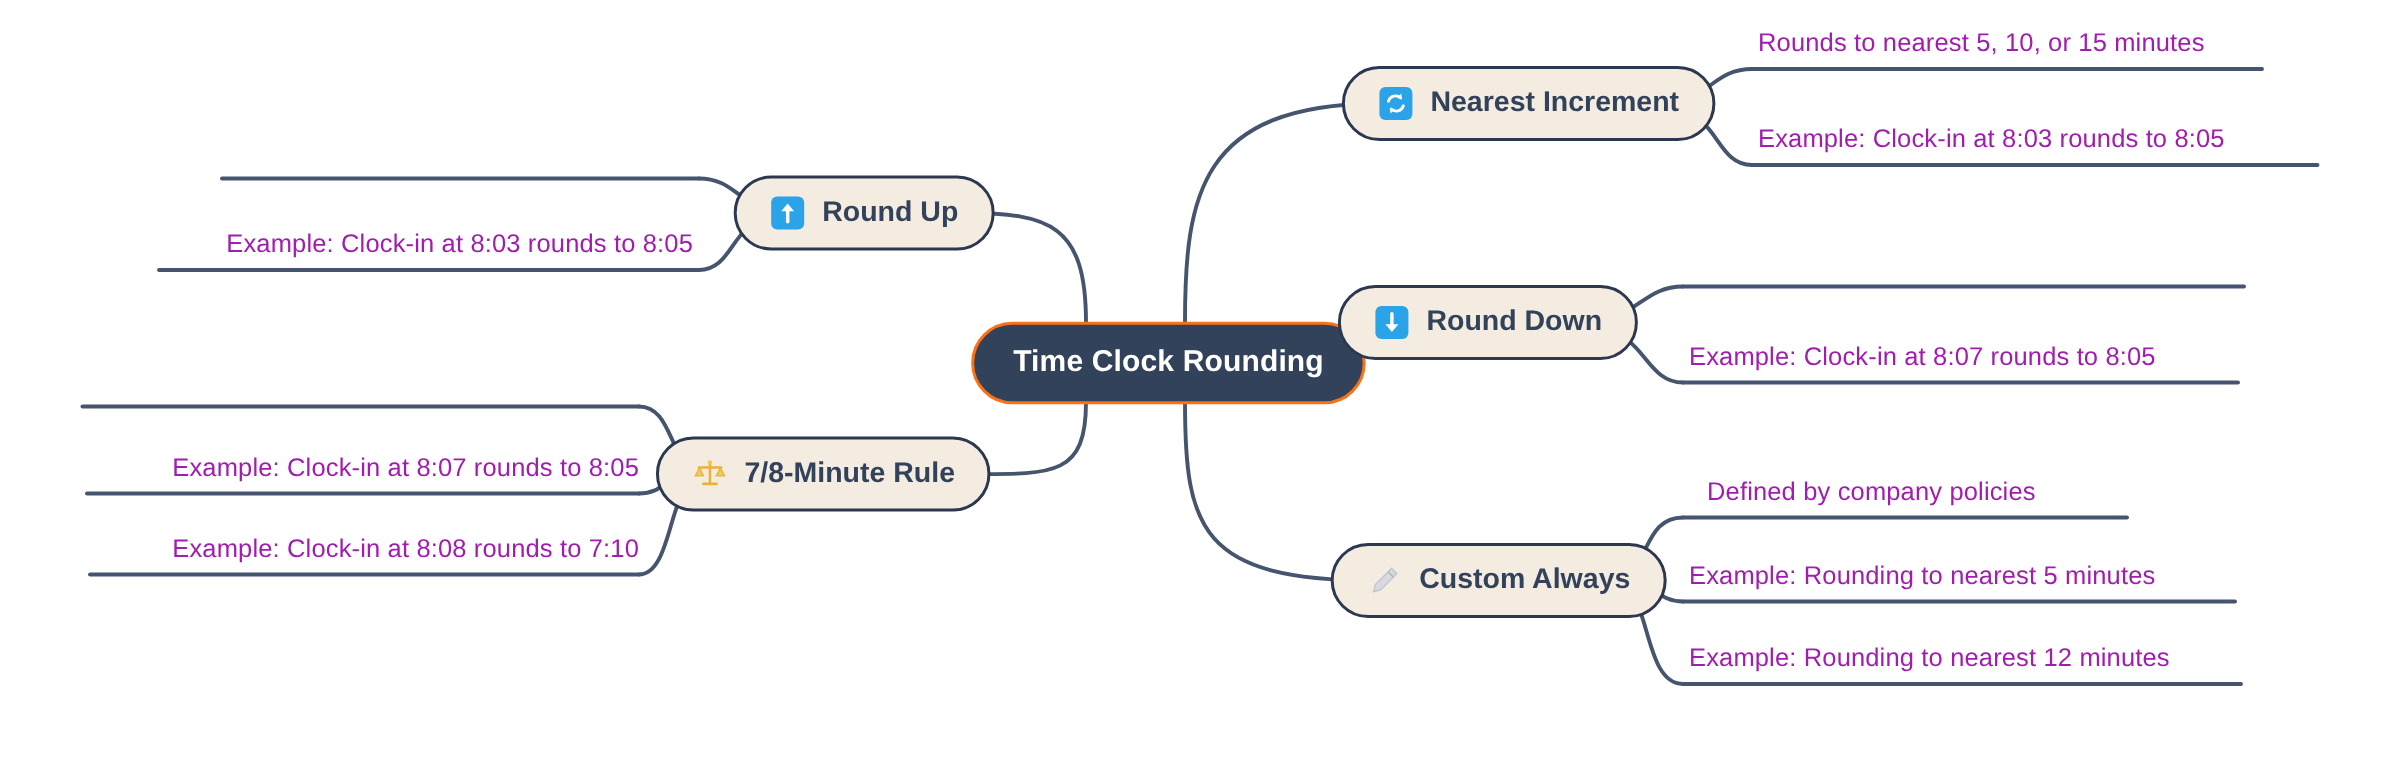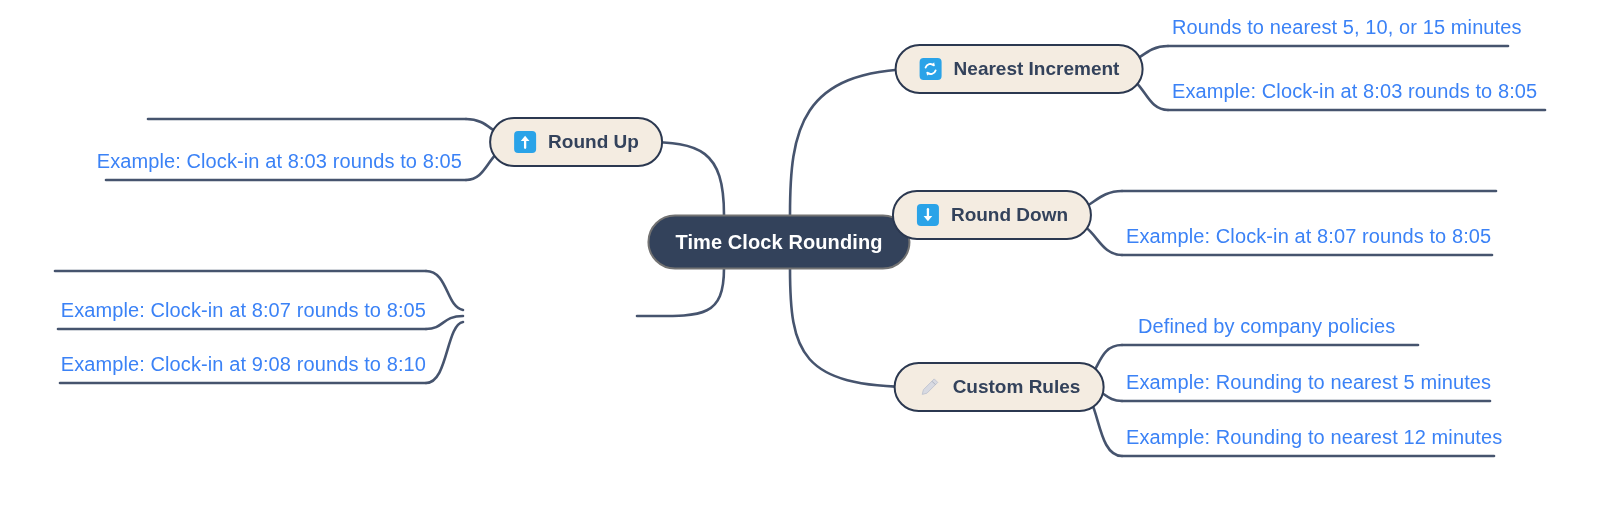--- a/index.html
+++ b/index.html
@@ -20,43 +20,43 @@
   }
   .node {
     position:absolute;
     display:flex; align-items:center; gap:11px;
     border-radius:999px;
     white-space:nowrap;
     transform:translate(-50%,-50%);
   }
   .node-root {
     background:#33425b;
-    border:2px solid #737373;
+    border:2px solid #f97316;
     color:#ffffff;
     font-size:20px; font-weight:700;
     padding:14px 26px;
     letter-spacing:.1px;
   }
   .node-branch {
     background:#f4ece1;
     border:2px solid #2b3850;
     color:#33425b;
     font-size:19px; font-weight:700;
     padding:11px 22px;
   }
   .ico {
     width:24px; height:24px;
     flex:0 0 24px;
     display:block;
   }
   .leaf {
     position:absolute;
     transform:translateY(-100%);
-    color:#3b82f6;
-    font-size:20px;
+    color:#a21caf;
+    font-size:17px;
     font-weight:400;
     white-space:nowrap;
     padding-bottom:7px;
     letter-spacing:.1px;
   }
   .leaf-r { text-align:left; }
   .leaf-l { text-align:right; }
 </style>
 </head>
 <body>
@@ -132,32 +132,43 @@
     </svg>
     <span>Round Down</span>
   </div>
   <div class="leaf leaf-r" style="left:1126px; top:255px;">Example: Clock-in at 8:07 rounds to 8:05</div>
 
   <div class="node node-branch" style="left:999px; top:387px;">
     <svg class="ico" viewBox="0 0 24 24">
       <path d="M16.6 3.9 20.1 7.4 9.3 18.2 4.6 19.4 5.8 14.7z" fill="#d8dae2" stroke="#c3c7d2" stroke-width="1"></path>
       <path d="M14.3 6.2 17.8 9.7" stroke="#aeb3c0" stroke-width="1"></path>
     </svg>
-    <span>Custom Rules</span>
+    <span>Custom Always</span>
   </div>
   <div class="leaf leaf-r" style="left:1126px; top:345px;margin-left:12px;">Defined by company policies</div>
   <div class="leaf leaf-r" style="left:1126px; top:401px;">Example: Rounding to nearest 5 minutes</div>
   <div class="leaf leaf-r" style="left:1126px; top:456px;">Example:  Rounding to nearest 12 minutes</div>
 
   <div class="node node-branch" style="left:576px; top:142px;">
     <svg class="ico" viewBox="0 0 24 24">
       <rect x="1" y="1" width="22" height="22" rx="4" fill="#2aa3e8"></rect>
       <path d="M12 17.8V9.6" stroke="#fff" stroke-width="2.3" stroke-linecap="round"></path>
       <path d="M12 5.7 16.3 10.9H7.7z" fill="#fff"></path>
     </svg>
     <span>Round Up</span>
   </div>
   <div class="leaf leaf-l" style="right:1138px; top:180px;">Example: Clock-in at 8:03 rounds to 8:05</div>
 
+  <div class="node node-branch" style="left:549px; top:316px;">
+    <svg class="ico" viewBox="0 0 24 24">
+      <path d="M12 4.6v14" stroke="#e8b339" stroke-width="1.7" stroke-linecap="round"></path>
+      <path d="M4.6 7.6h14.8" stroke="#e8b339" stroke-width="1.7" stroke-linecap="round"></path>
+      <circle cx="12" cy="4.4" r="1.5" fill="#f2c75c"></circle>
+      <path d="M7.6 18.6h8.8" stroke="#e8b339" stroke-width="1.8" stroke-linecap="round"></path>
+      <path d="M2.2 13.2 5 7.9l2.8 5.3z" fill="#f2c75c" stroke="#e8b339" stroke-width=".8"></path>
+      <path d="M16.2 13.2 19 7.9l2.8 5.3z" fill="#f2c75c" stroke="#e8b339" stroke-width=".8"></path>
+    </svg>
+    <span>7/8-Minute Rule</span>
+  </div>
   <div class="leaf leaf-l" style="right:1174px; top:329px;">Example: Clock-in at 8:07 rounds to 8:05</div>
-  <div class="leaf leaf-l" style="right:1174px; top:383px;">Example: Clock-in at 9:08 rounds to 8:10</div>
+  <div class="leaf leaf-l" style="right:1174px; top:383px;">Example: Clock-in at 8:08 rounds to 7:10</div>
 
 </div>
 
 </body></html>

